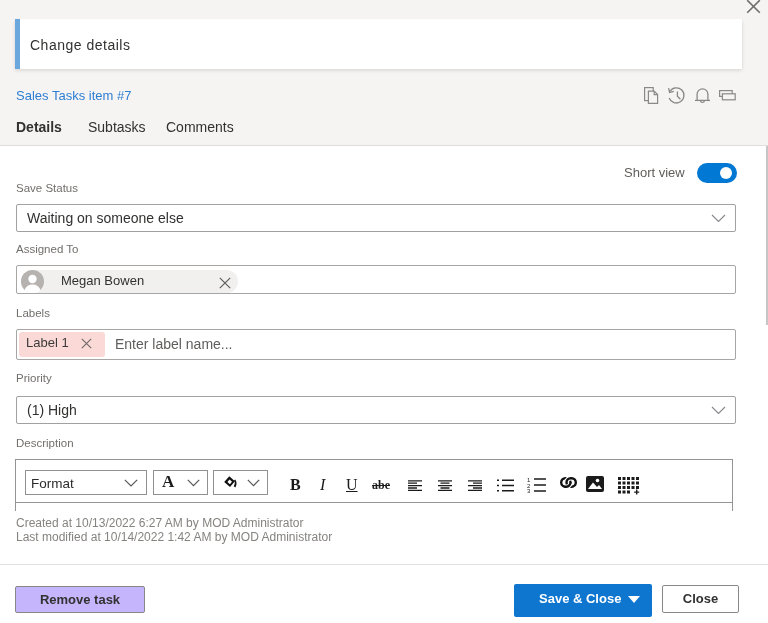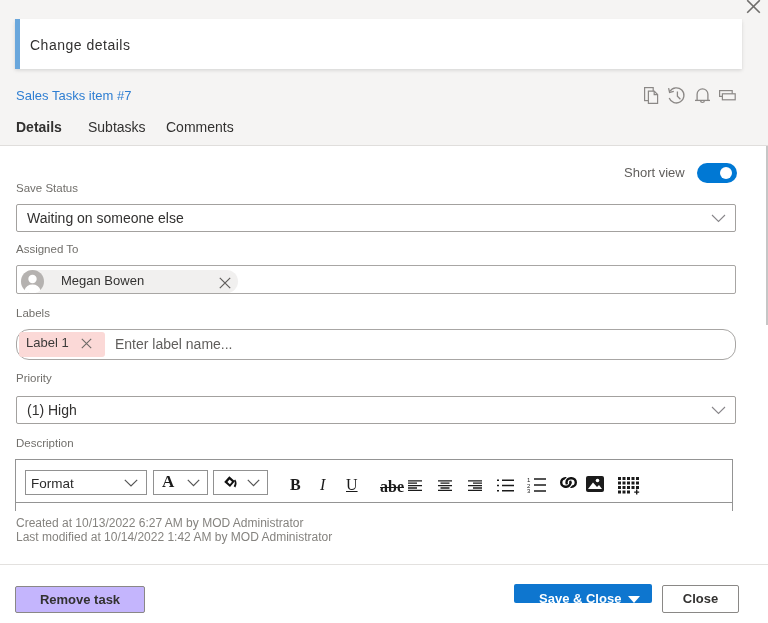--- a/index.html
+++ b/index.html
@@ -14,33 +14,33 @@
 .tab { top:119px; font-size:14px; color:#323130; }
 #shortview { left:624px; top:165px; font-size:13px; color:#605e5c; }
 #toggle { left:697px; top:163px; width:40px; height:20px; border-radius:10px; background:#0078d4; }
 #toggle::after { content:""; position:absolute; right:5px; top:4px; width:12px; height:12px; border-radius:50%; background:#fff; }
 .flabel { left:16px; font-size:11.5px; color:#716f6b; }
 .dropdown { left:16px; width:720px; height:28px; border:1px solid #a3a19f; border-radius:2px; background:#fff; font-size:14px; color:#323130; line-height:26px; padding-left:10px; }
 .chev { position:absolute; right:9px; top:9px; }
 #assignbox { left:16px; top:265px; width:720px; height:29px; border:1px solid #a8a6a4; border-radius:2px; background:#fff; }
 #chip { left:4px; top:4px; width:217px; height:23px; border-radius:11.5px; background:#f1f0ef; position:absolute; }
 #chipname { position:absolute; left:44px; top:7px; font-size:13px; color:#323130; }
-#labelbox { left:16px; top:329px; width:720px; height:31px; border:1px solid #a8a6a4; border-radius:13px; background:#fff; }
+#labelbox { left:16px; top:329px; width:720px; height:31px; border:1px solid #a8a6a4; border-radius:2px; background:#fff; }
 #pinkchip { position:absolute; left:2px; top:2px; width:86px; height:25px; background:#fbd9d7; border-radius:3px; }
 #pinktext { position:absolute; left:9px; top:5px; font-size:13px; color:#3b3a39; }
 #placeholder { position:absolute; left:98px; top:6px; font-size:14px; color:#605e5c; }
 #editor { left:15px; top:459px; width:718px; height:52px; border:1px solid #949494; border-bottom:none; background:#fff; }
 #toolbar { position:absolute; left:0; top:0; width:716px; height:43px; border-bottom:1px solid #949494; }
 .combo { position:absolute; top:10px; height:25px; border:1px solid #919191; background:#fff; }
 .tbtxt { position:absolute; font-family:"Liberation Serif", serif; color:#1b1b1b; }
 .meta { left:16px; font-size:12px; color:#85837f; }
 #footer { left:0; top:564px; width:768px; height:59px; background:#fff; border-top:1px solid #e3e1df; }
 .btn { position:absolute; border-radius:2px; font-size:13px; font-weight:bold; }
 #removebtn { left:15px; top:586px; width:130px; height:27px; border:1px solid #8a8886; background:#c4b5fd; color:#323130; text-align:center; line-height:25px; }
-#savebtn { left:514px; top:584px; width:138px; height:19px; background:#0e76cf; color:#fff; line-height:29px; }
+#savebtn { left:514px; top:584px; width:138px; height:33px; background:#0e76cf; color:#fff; line-height:29px; }
 #closebtn { left:662px; top:585px; width:77px; height:28px; border:1px solid #8a8886; background:#fff; color:#323130; text-align:center; line-height:26px; }
 #scrollthumb { left:765.5px; top:146px; width:2.5px; height:179px; background:#c6c6c6; }
 svg { display:block; }
 </style>
 </head>
 <body>
 <div id="header" class="abs"></div>
 <div id="titlecard" class="abs"></div>
 <div id="titletext" class="abs">Change details</div>
 <div id="closex" class="abs">
@@ -147,21 +147,21 @@
         <path d="M6.3 1.2 L11.9 6.2 L7.0 12.0 L1.2 6.9 Z M6.5 4.6 L9.0 6.7 L6.9 9.2 L4.4 7.0 Z" fill-rule="evenodd" fill="#111"></path>
         <path d="M12.2 4.4 Q14.8 8 12.4 12.4 L10.7 11.2 Q12.8 8 11 5.6 Z" fill="#111"></path>
       </svg>
       <svg style="position:absolute; right:7px; top:8px;" width="13" height="8" viewBox="0 0 13 8">
           <path d="M0.8 0.8 L6.5 6.6 L12.2 0.8" fill="none" stroke="#555" stroke-width="1.2"></path>
         </svg>
     </div>
     <span class="tbtxt" style="left:274px; top:16px; font-size:16px; font-weight:bold;">B</span>
     <span class="tbtxt" style="left:304px; top:16px; font-size:16px; font-style:italic;">I</span>
     <span class="tbtxt" style="left:330px; top:16px; font-size:16px; text-decoration:underline;">U</span>
-    <span class="tbtxt" style="left:356px; top:18px; font-size:16px; font-weight:bold; text-decoration:line-through;margin-left:8px;">abe</span>
+    <span class="tbtxt" style="left:356px; top:18px; font-size:12px; font-weight:bold; text-decoration:line-through;">abe</span>
 
     <svg class="abs" style="left:392px; top:20px;" width="14" height="11" viewBox="0 0 14 11">
         <g stroke="#1b1b1b" stroke-width="1.3">
           <path d="M0 0.8 H14 M0 3.2 H9 M0 5.6 H14 M0 8 H9 M0 10.4 H14"></path>
         </g>
       </svg>
     <svg class="abs" style="left:422px; top:20px;" width="14" height="11" viewBox="0 0 14 11">
         <g stroke="#1b1b1b" stroke-width="1.3">
           <path d="M0 0.8 H14 M2.5 3.2 H11.5 M0 5.6 H14 M2.5 8 H11.5 M0 10.4 H14"></path>
         </g>

